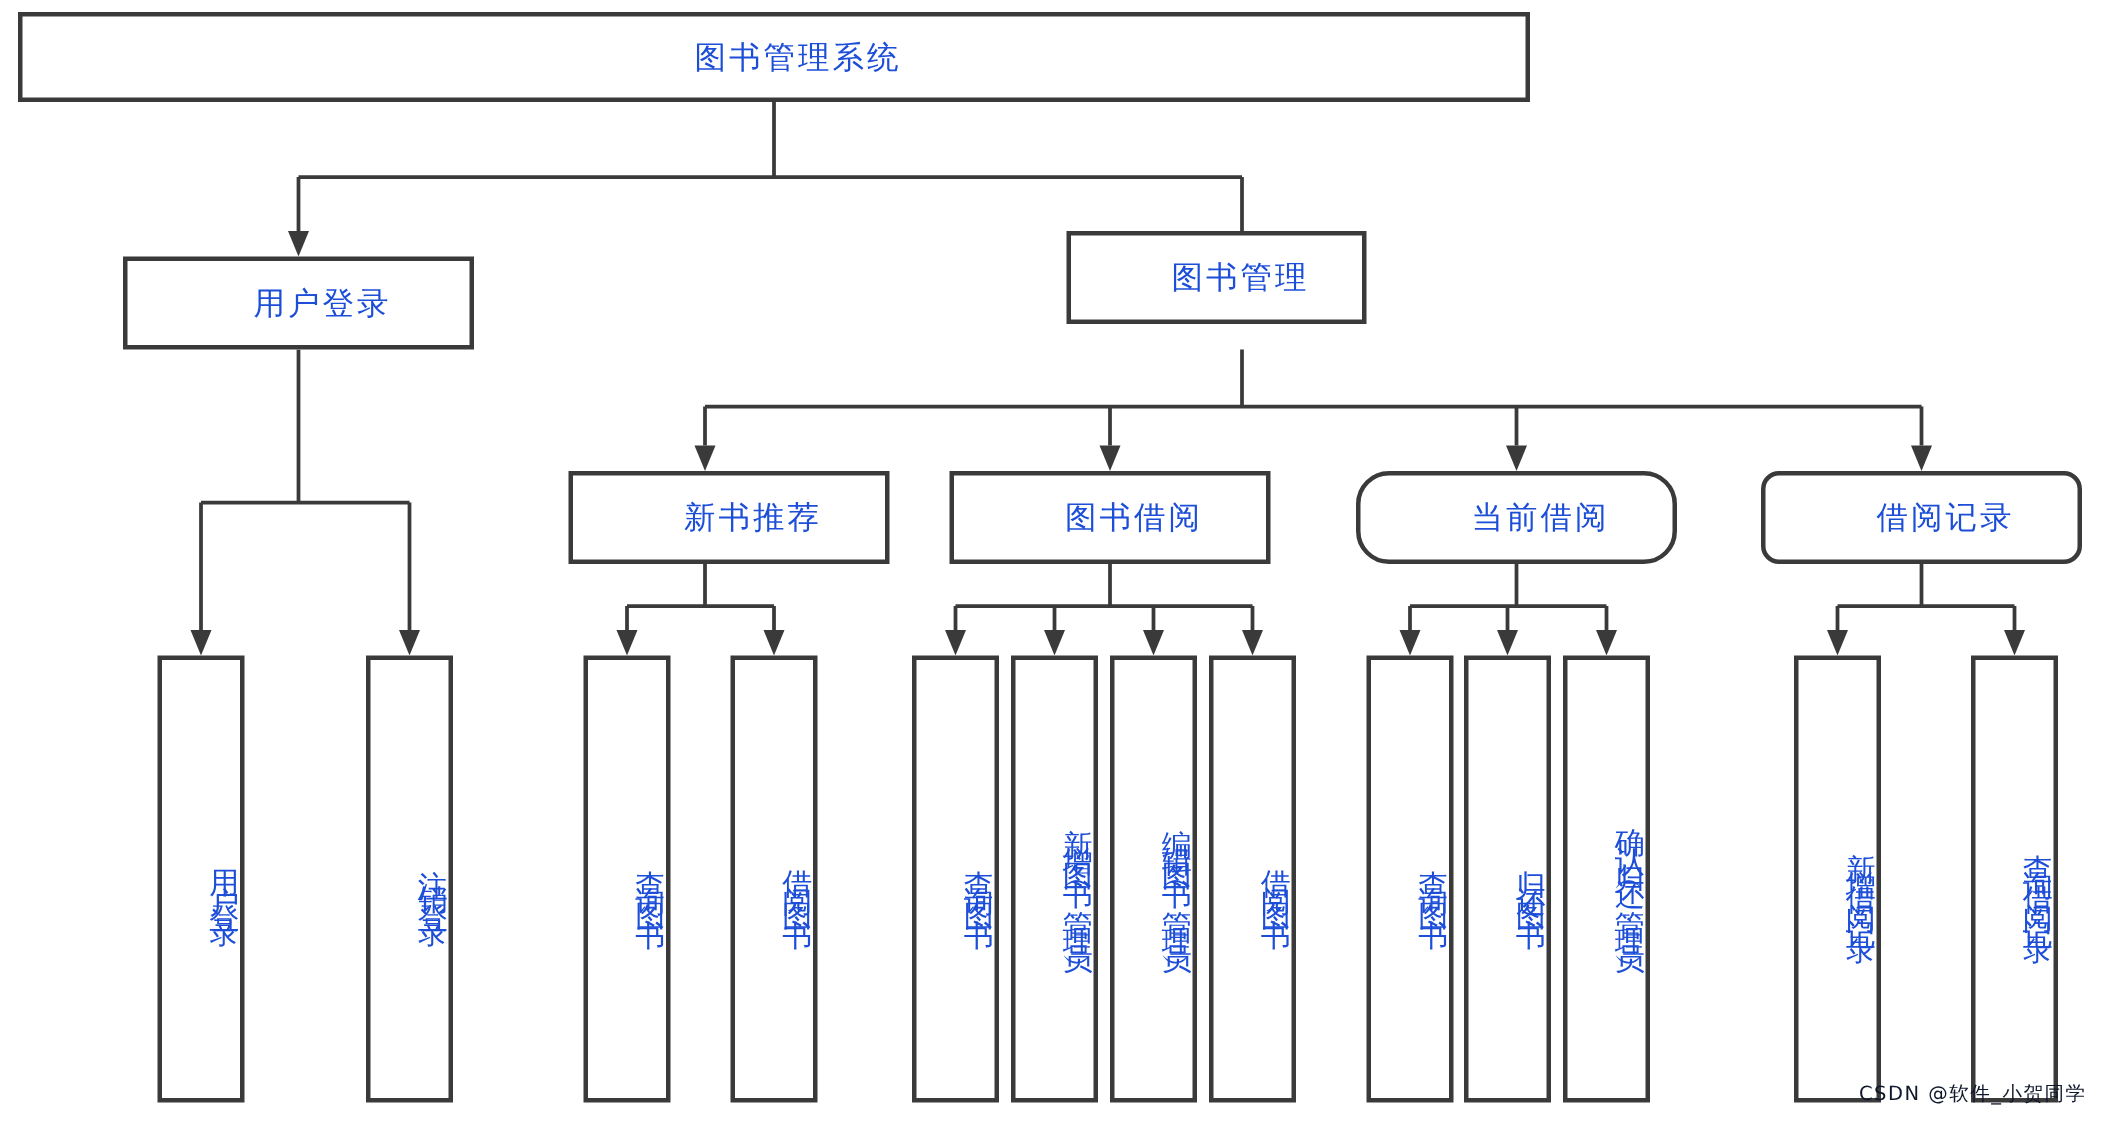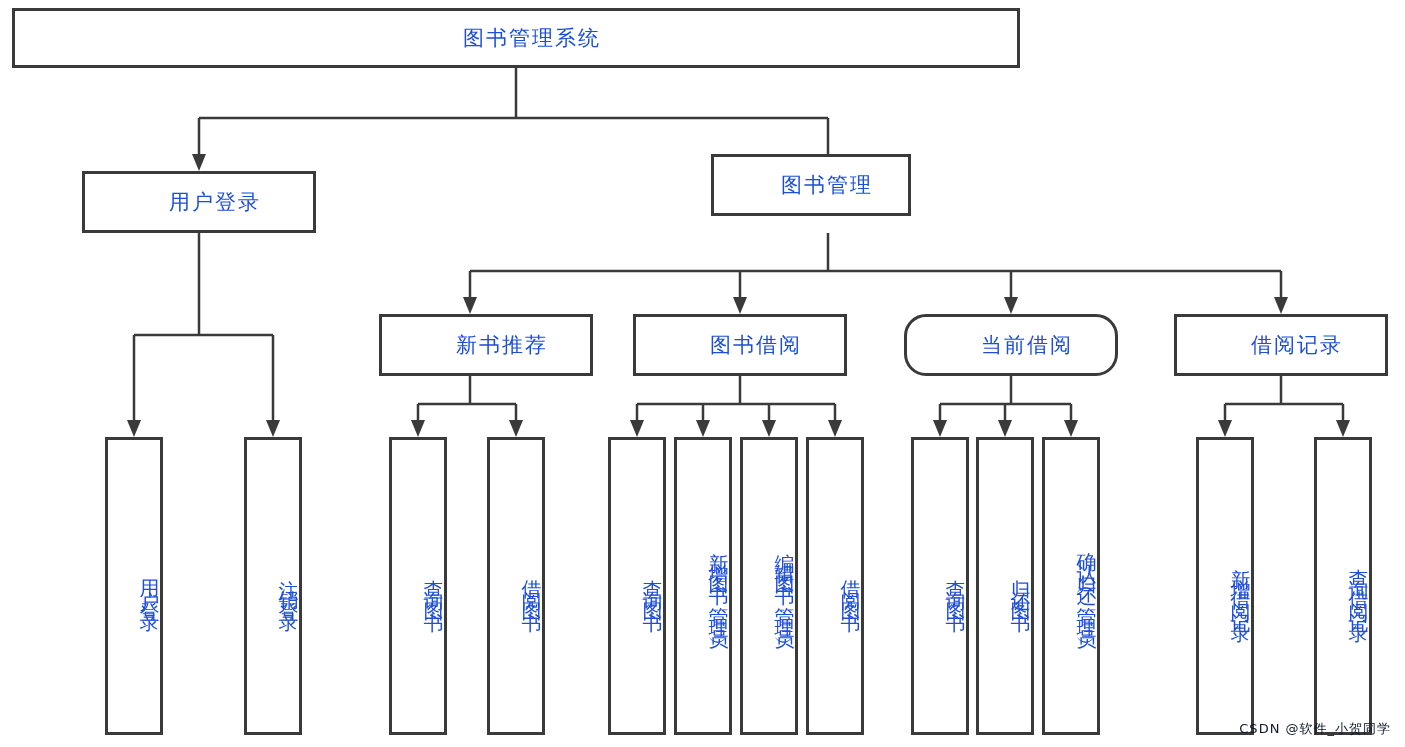--- a/index.html
+++ b/index.html
@@ -132,21 +132,21 @@
 
   <div class="node h" style="left:363px; top:314px; width:214px; height:62px;margin-left:16px;">
     <span>新书推荐</span>
   </div>
   <div class="node h" style="left:633px; top:314px; width:214px; height:62px;">
     <span>图书借阅</span>
   </div>
   <div class="node h" style="left:904px; top:314px; width:214px; height:62px;border-radius:22px;">
     <span>当前借阅</span>
   </div>
-  <div class="node h" style="left:1174px; top:314px; width:214px; height:62px;">
+  <div class="node h" style="left:1174px; top:314px; width:214px; height:62px;border-radius:12px;">
     <span>借阅记录</span>
   </div>
 
   <div class="node v" style="left:105px; top:437px; width:58px; height:298px;">
     <span>用户登录</span>
   </div>
   <div class="node v" style="left:244px; top:437px; width:58px; height:298px;">
     <span>注销登录</span>
   </div>
 

